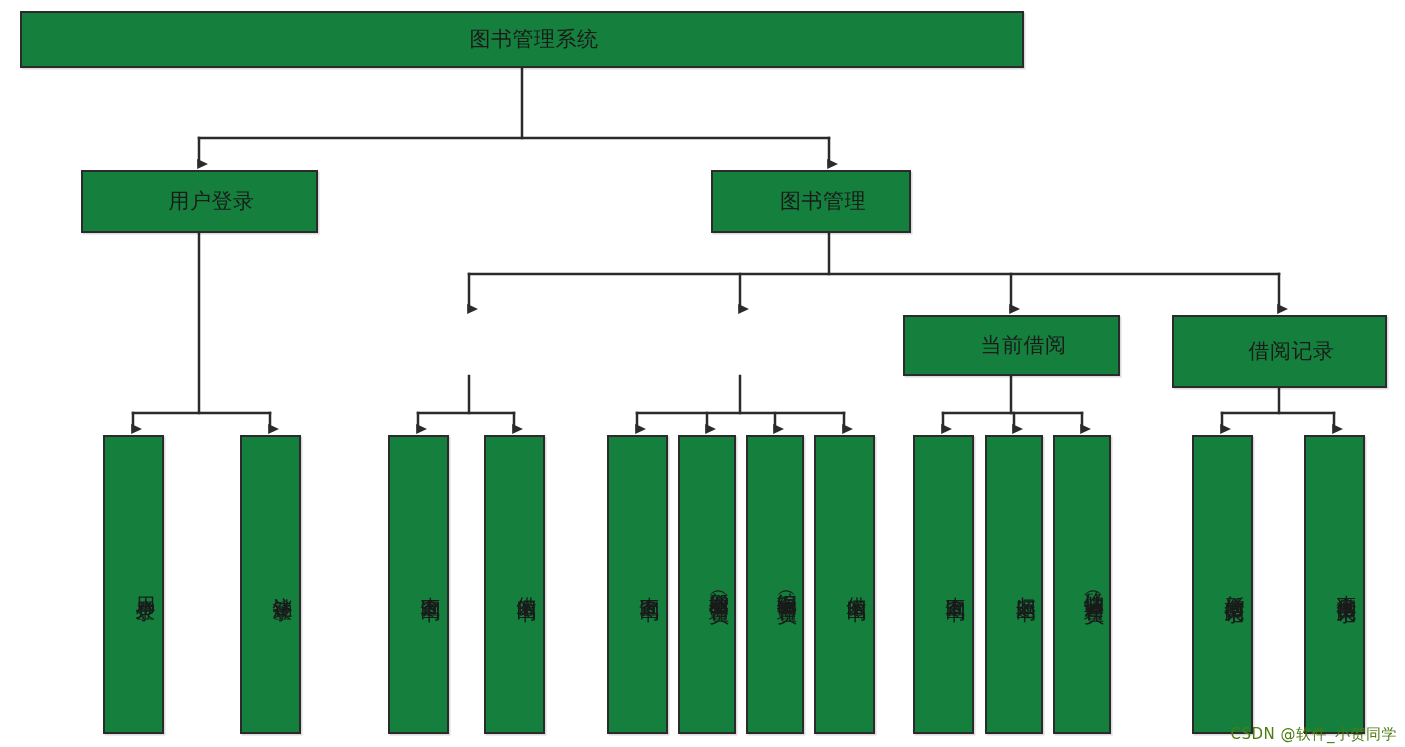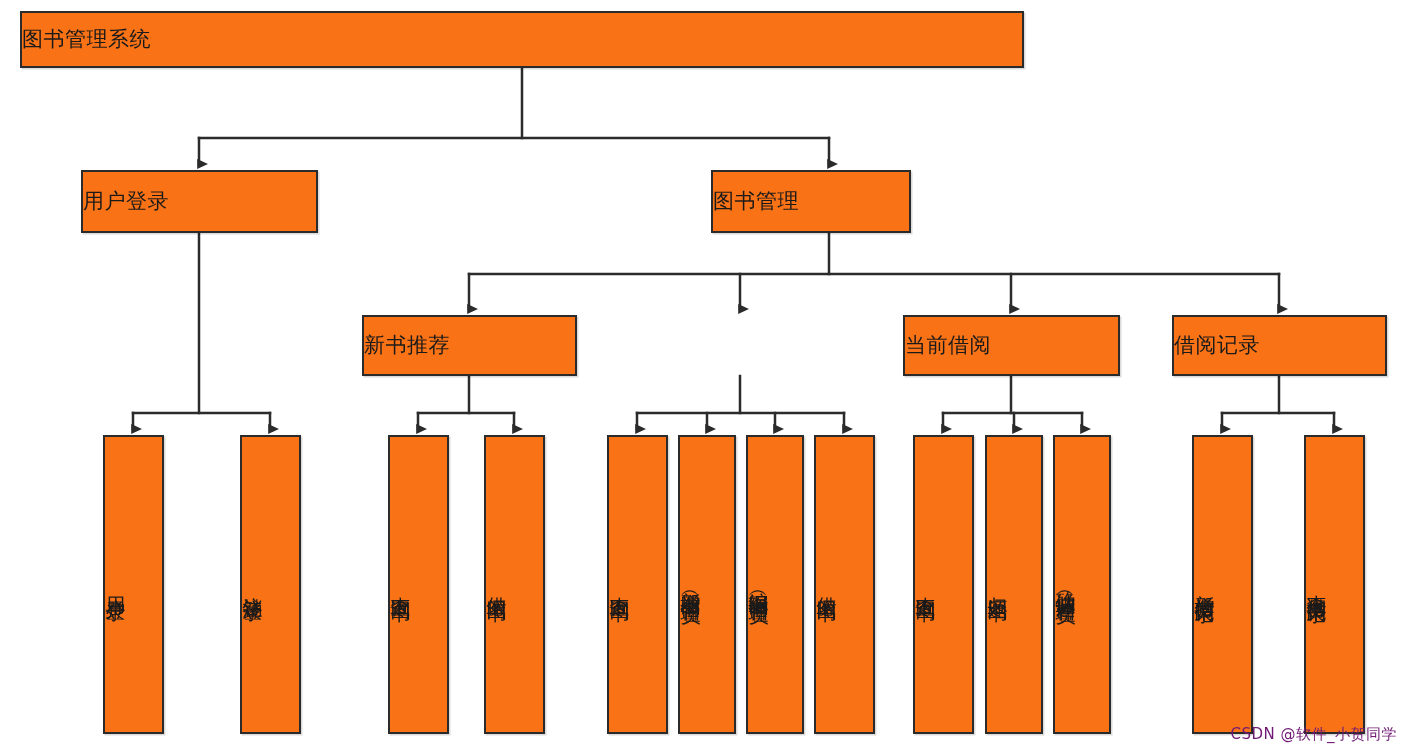--- a/index.html
+++ b/index.html
@@ -7,46 +7,48 @@
     width:1405px;height:747px;
     background:#ffffff;
     font-family:"DejaVu Sans","Liberation Sans",sans-serif;
     overflow:hidden;
   }
   #diagram-root{position:relative;width:1405px;height:747px;}
   svg#wires{position:absolute;left:0;top:0;width:1405px;height:747px;}
   .node{
     position:absolute;
     box-sizing:border-box;
-    background:#f97316;
+    background:#15803d;
     border:2.5px solid #2b2b2b;
     display:flex;
     align-items:center;
+    justify-content:center;
     box-shadow:1.5px 1.5px 0 rgba(0,0,0,0.14);
+    padding-left:24px;
   }
   .node .label{
     color:#1a1a1a;
     font-size:21px;
     line-height:1.18;
     letter-spacing:0.5px;
     white-space:nowrap;
   }
   .node.vert .label{
     writing-mode:vertical-rl;
     text-orientation:upright;
     font-size:20px;
     letter-spacing:2px;
     line-height:1.05;
   }
   #watermark{
     position:absolute;
     right:8px;
     bottom:3px;
     font-size:15px;
-    color:#701a75;
+    color:#4d7c0f;
     white-space:nowrap;
     letter-spacing:0.5px;
   }
 </style>
 </head>
 <body>
 
 <div id="diagram-root">
 
   <svg id="wires" viewBox="0 0 1405 747" xmlns="http://www.w3.org/2000/svg">
@@ -105,27 +107,24 @@
     <span class="label">图书管理系统</span>
   </div>
 
   <div class="node" id="n-l2-0" style="left: 81px; top: 170px; width: 237px; height: 63px;">
     <span class="label">用户登录</span>
   </div>
   <div class="node" id="n-l2-1" style="left: 711px; top: 170px; width: 200px; height: 63px;">
     <span class="label">图书管理</span>
   </div>
 
-  <div class="node" id="n-l3-0" style="left: 362px; top: 315px; width: 215px; height: 61px;">
-    <span class="label">新书推荐</span>
-  </div>
   <div class="node" id="n-l3-2" style="left: 903px; top: 315px; width: 217px; height: 61px;">
     <span class="label">当前借阅</span>
   </div>
-  <div class="node" id="n-l3-3" style="left: 1172px; top: 315px; width: 215px; height: 61px;">
+  <div class="node" id="n-l3-3" style="left: 1172px; top: 315px; width: 215px; height: 73px;">
     <span class="label">借阅记录</span>
   </div>
 
   <div class="node vert" id="n-lf-0" style="left: 103px; top: 435px; width: 61px; height: 299px;">
     <span class="label">用户登录</span>
   </div>
   <div class="node vert" id="n-lf-1" style="left: 240px; top: 435px; width: 61px; height: 299px;">
     <span class="label">注销登录</span>
   </div>
   <div class="node vert" id="n-lf-2" style="left: 388px; top: 435px; width: 61px; height: 299px;">

